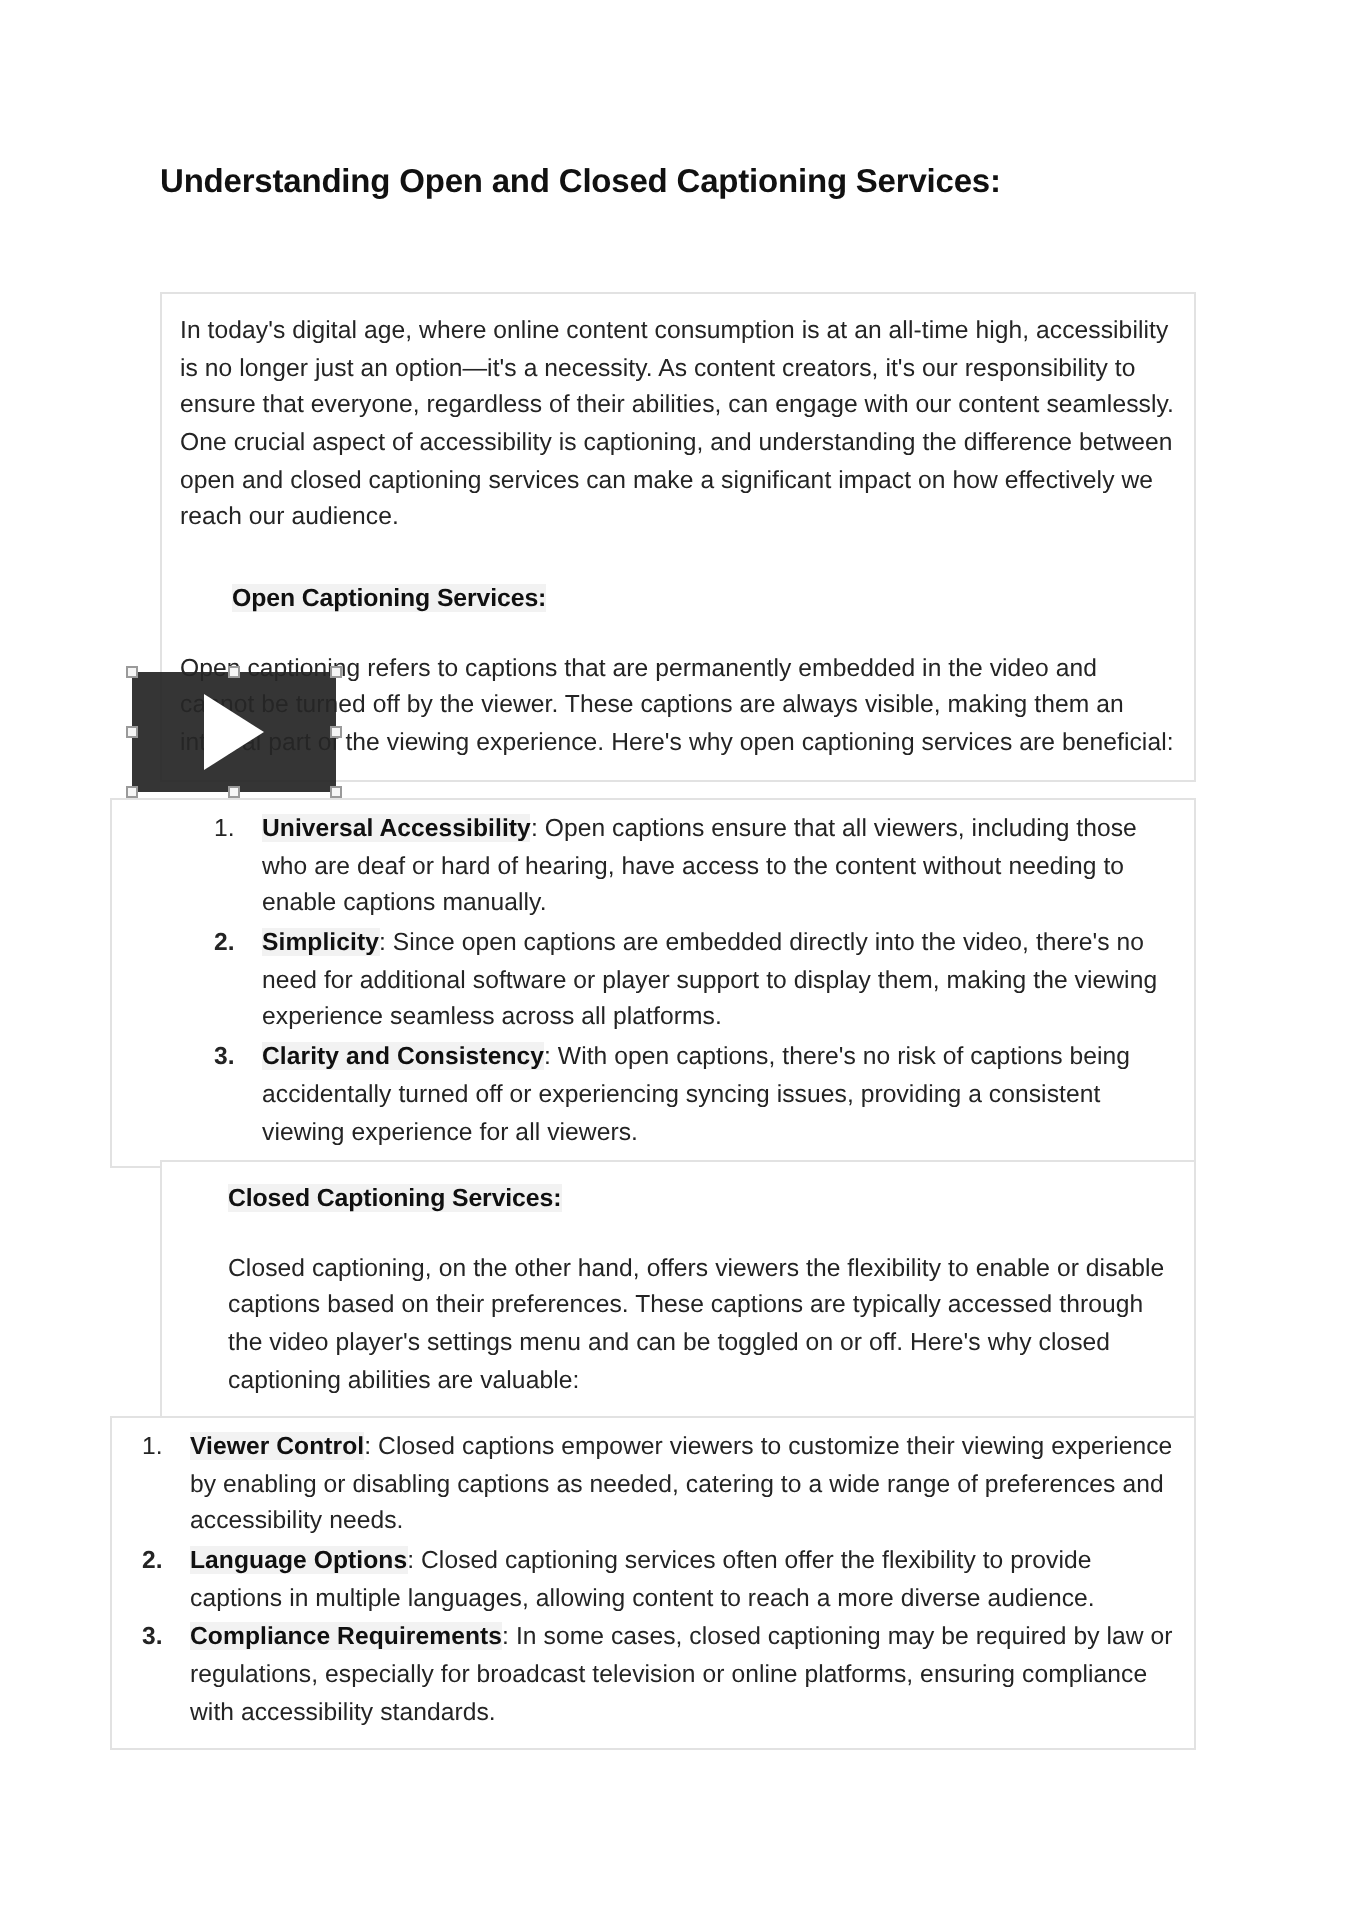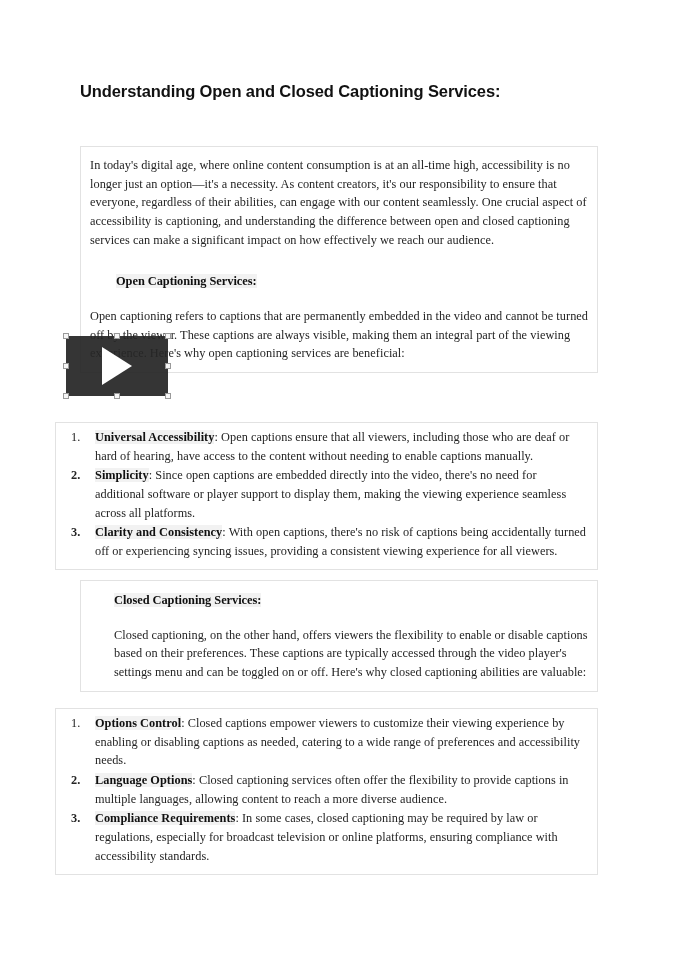--- a/index.html
+++ b/index.html
@@ -40,21 +40,21 @@
 
   
   .block {
     position: absolute;
     border: 1px solid #e2e2e2;
     background: #ffffff;
   }
   .block.para-block { left: 80px; width: 518px; }
   .block.list-block { left: 55px; width: 543px; }
 
-  .blk-inner { padding: 9px 9px 9px 9px; font-family: Liberation Serif, serif; }
+  .blk-inner { padding: 9px 9px 9px 9px; }
 
   p.para {
     margin: 0;
     font-size: 12.3px;
     line-height: 1.52;
     color: #242424;
     letter-spacing: 0.04px;
   }
 
   .sub-head {
@@ -154,21 +154,21 @@
   <div class="block para-block" style="top:146px;">
     <div class="blk-inner">
       <p class="para">In today's digital age, where online content consumption is at an all-time high, accessibility is no longer just an option—it's a necessity. As content creators, it's our responsibility to ensure that everyone, regardless of their abilities, can engage with our content seamlessly. One crucial aspect of accessibility is captioning, and understanding the difference between open and closed captioning services can make a significant impact on how effectively we reach our audience.</p>
       <div class="sub-head-wrap" style="margin-top:22px;margin-left:26px;">
         <span class="sub-head">Open Captioning Services:</span>
       </div>
       <p class="para">Open captioning refers to captions that are permanently embedded in the video and cannot be turned off by the viewer. These captions are always visible, making them an integral part of the viewing experience. Here's why open captioning services are beneficial:</p>
     </div>
   </div>
 
-  <div class="block list-block" style="top:422px;">
+  <div class="block list-block" style="top:399px;padding-left:36px;">
     <div class="blk-inner" style="padding:5px 9px 7px 9px;">
       <ol class="clist">
         <li>
           <span class="run-in">Universal Accessibility</span><span>: Open captions ensure that all viewers, including those who are deaf or hard of hearing, have access to the content without needing to enable captions manually.</span>
         </li>
         <li>
           <span class="run-in">Simplicity</span><span>: Since open captions are embedded directly into the video, there's no need for additional software or player support to display them, making the viewing experience seamless across all platforms.</span>
         </li>
         <li>
           <span class="run-in">Clarity and Consistency</span><span>: With open captions, there's no risk of captions being accidentally turned off or experiencing syncing issues, providing a consistent viewing experience for all viewers.</span>
@@ -183,21 +183,21 @@
         <span class="sub-head">Closed Captioning Services:</span>
       </div>
       <p class="para">Closed captioning, on the other hand, offers viewers the flexibility to enable or disable captions based on their preferences. These captions are typically accessed through the video player's settings menu and can be toggled on or off. Here's why closed captioning abilities are valuable:</p>
     </div>
   </div>
 
   <div class="block list-block" style="top:708px;">
     <div class="blk-inner" style="padding:5px 9px 7px 9px;">
       <ol class="clist">
         <li>
-          <span class="run-in">Options Control</span><span>: Closed captions empower viewers to customize their viewing experience by enabling or disabling captions as needed, catering to a wide range of preferences and accessibility needs.</span>
+          <span class="run-in">Viewer Control</span><span>: Closed captions empower viewers to customize their viewing experience by enabling or disabling captions as needed, catering to a wide range of preferences and accessibility needs.</span>
         </li>
         <li>
           <span class="run-in">Language Options</span><span>: Closed captioning services often offer the flexibility to provide captions in multiple languages, allowing content to reach a more diverse audience.</span>
         </li>
         <li>
           <span class="run-in">Compliance Requirements</span><span>: In some cases, closed captioning may be required by law or regulations, especially for broadcast television or online platforms, ensuring compliance with accessibility standards.</span>
         </li>
       </ol>
     </div>
   </div>

